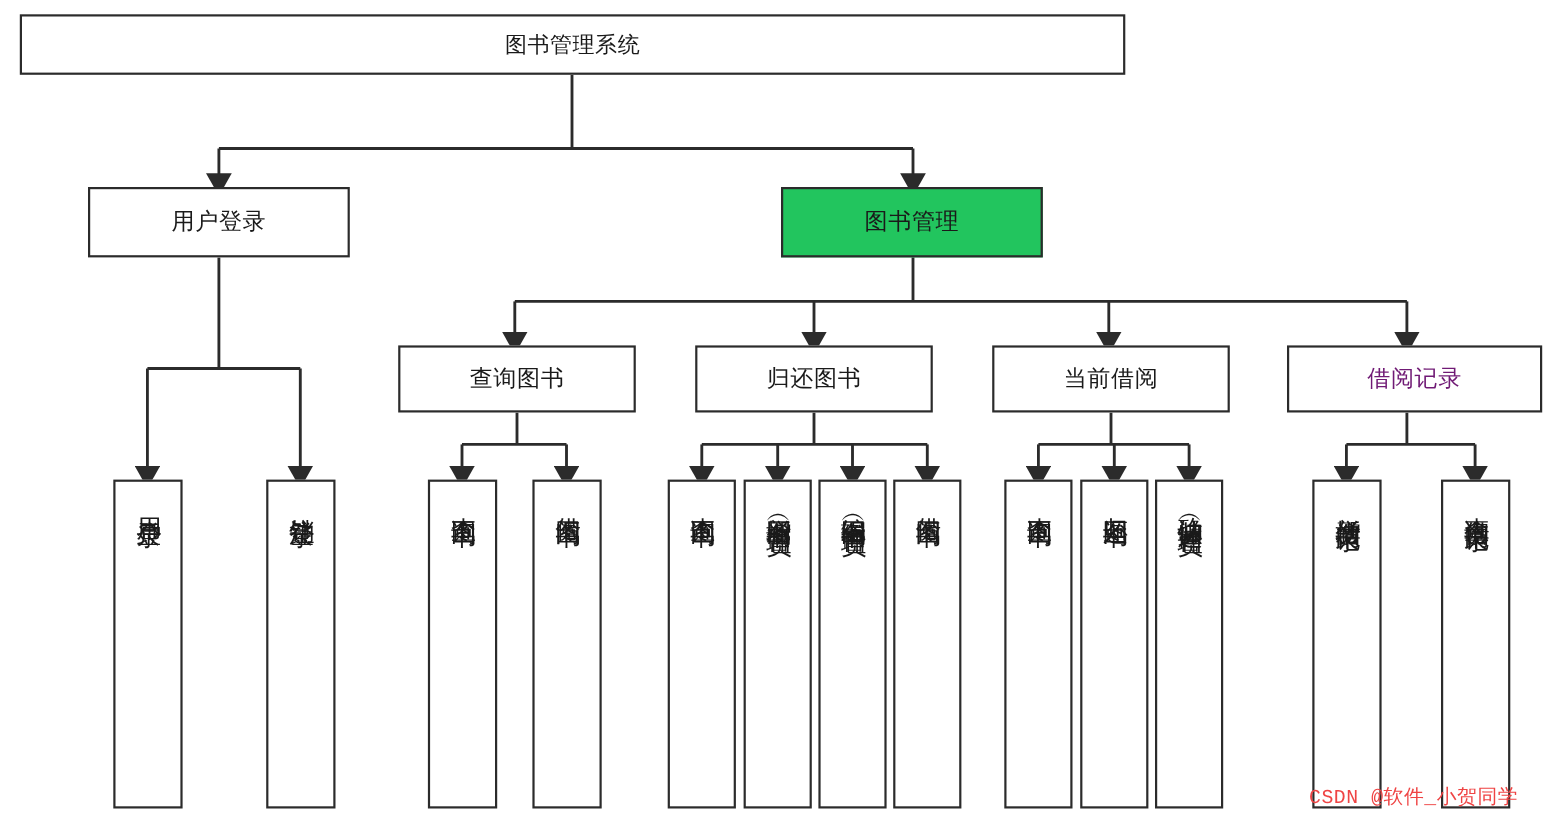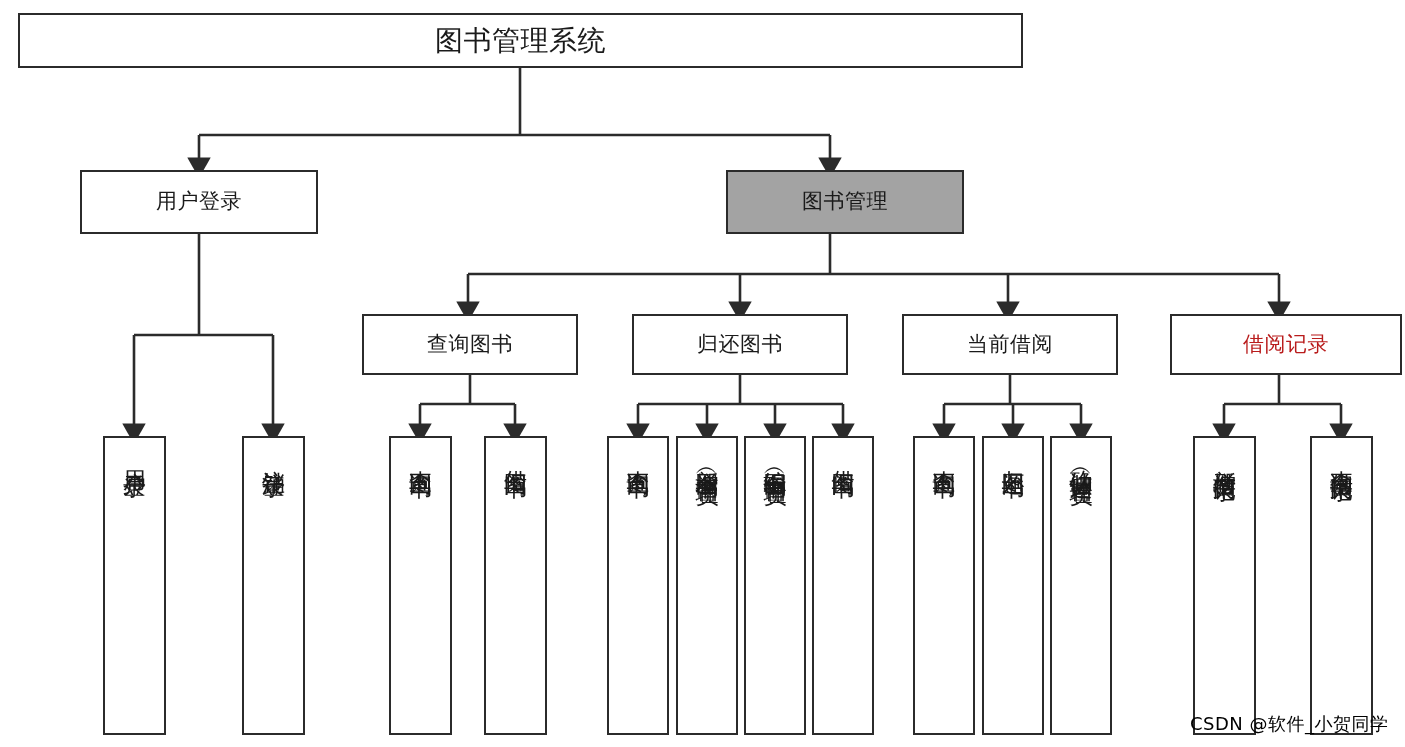--- a/index.html
+++ b/index.html
@@ -40,21 +40,21 @@
     display: block;
     text-align: center;
     line-height: 1.12;
   }
   .node.horiz .label {
     font-size: 21px;
     letter-spacing: 0.5px;
     white-space: nowrap;
   }
   .node.root .label {
-    font-size: 28px;
+    font-size: 20px;
   }
   .node.vert {
     align-items: flex-start;
     justify-content: center;
     padding-top: 14px;
   }
   .node.vert .label {
     writing-mode: vertical-rl;
     text-orientation: upright;
     font-size: 23px;
@@ -126,34 +126,34 @@
     </g>
   </svg>
 
   <div class="node horiz root" style="left: 18px; top: 13px; width: 1005px; height: 55px; border-color: rgb(43, 43, 43); background: rgb(255, 255, 255); color: rgb(26, 26, 26);">
     <span class="label">图书管理系统</span>
   </div>
 
   <div class="node horiz" style="left: 80px; top: 170px; width: 238px; height: 64px; border-color: rgb(43, 43, 43); background: rgb(255, 255, 255); color: rgb(26, 26, 26);">
     <span class="label">用户登录</span>
   </div>
-  <div class="node horiz" style="left: 710px; top: 170px; width: 238px; height: 64px; border-color: rgb(43, 43, 43); background: #a3a3a3; color: rgb(26, 26, 26); margin-left: 16px;">
+  <div class="node horiz" style="left: 710px; top: 170px; width: 238px; height: 64px; border-color: rgb(43, 43, 43); background: #22c55e; color: rgb(26, 26, 26);">
     <span class="label">图书管理</span>
   </div>
 
   <div class="node horiz" style="left: 362px; top: 314px; width: 216px; height: 61px; border-color: rgb(43, 43, 43); background: rgb(255, 255, 255); color: rgb(26, 26, 26);">
     <span class="label">查询图书</span>
   </div>
   <div class="node horiz" style="left: 632px; top: 314px; width: 216px; height: 61px; border-color: rgb(43, 43, 43); background: rgb(255, 255, 255); color: rgb(26, 26, 26);">
     <span class="label">归还图书</span>
   </div>
   <div class="node horiz" style="left: 902px; top: 314px; width: 216px; height: 61px; border-color: rgb(43, 43, 43); background: rgb(255, 255, 255); color: rgb(26, 26, 26);">
     <span class="label">当前借阅</span>
   </div>
-  <div class="node horiz" style="left: 1170px; top: 314px; width: 232px; height: 61px; border-color: rgb(43, 43, 43); background: rgb(255, 255, 255); color: #b91c1c;">
+  <div class="node horiz" style="left: 1170px; top: 314px; width: 232px; height: 61px; border-color: rgb(43, 43, 43); background: rgb(255, 255, 255); color: #701a75;">
     <span class="label">借阅记录</span>
   </div>
 
   <div class="node vert" style="left: 103px; top: 436px; width: 63px; height: 299px; border-color: rgb(43, 43, 43); background: rgb(255, 255, 255); color: rgb(26, 26, 26);">
     <span class="label">用户登录</span>
   </div>
   <div class="node vert" style="left: 242px; top: 436px; width: 63px; height: 299px; border-color: rgb(43, 43, 43); background: rgb(255, 255, 255); color: rgb(26, 26, 26);">
     <span class="label">注销登录</span>
   </div>
   <div class="node vert" style="left: 389px; top: 436px; width: 63px; height: 299px; border-color: rgb(43, 43, 43); background: rgb(255, 255, 255); color: rgb(26, 26, 26);">
@@ -183,15 +183,15 @@
   <div class="node vert" style="left: 1050px; top: 436px; width: 62px; height: 299px; border-color: rgb(43, 43, 43); background: rgb(255, 255, 255); color: rgb(26, 26, 26);">
     <span class="label">确认归还（管理员）</span>
   </div>
   <div class="node vert" style="left: 1193px; top: 436px; width: 63px; height: 299px; border-color: rgb(43, 43, 43); background: rgb(255, 255, 255); color: rgb(26, 26, 26);">
     <span class="label">新增借阅记录</span>
   </div>
   <div class="node vert" style="left: 1310px; top: 436px; width: 63px; height: 299px; border-color: rgb(43, 43, 43); background: rgb(255, 255, 255); color: rgb(26, 26, 26);">
     <span class="label">查询借阅记录</span>
   </div>
 
-  <div class="watermark" style="left: 1190px; top: 712px; color: #000000;">CSDN @软件_小贺同学</div>
+  <div class="watermark" style="left: 1190px; top: 712px; color: #ef4444; font-family: Liberation Mono, monospace;">CSDN @软件_小贺同学</div>
 
 </div>
 
 </body></html>

